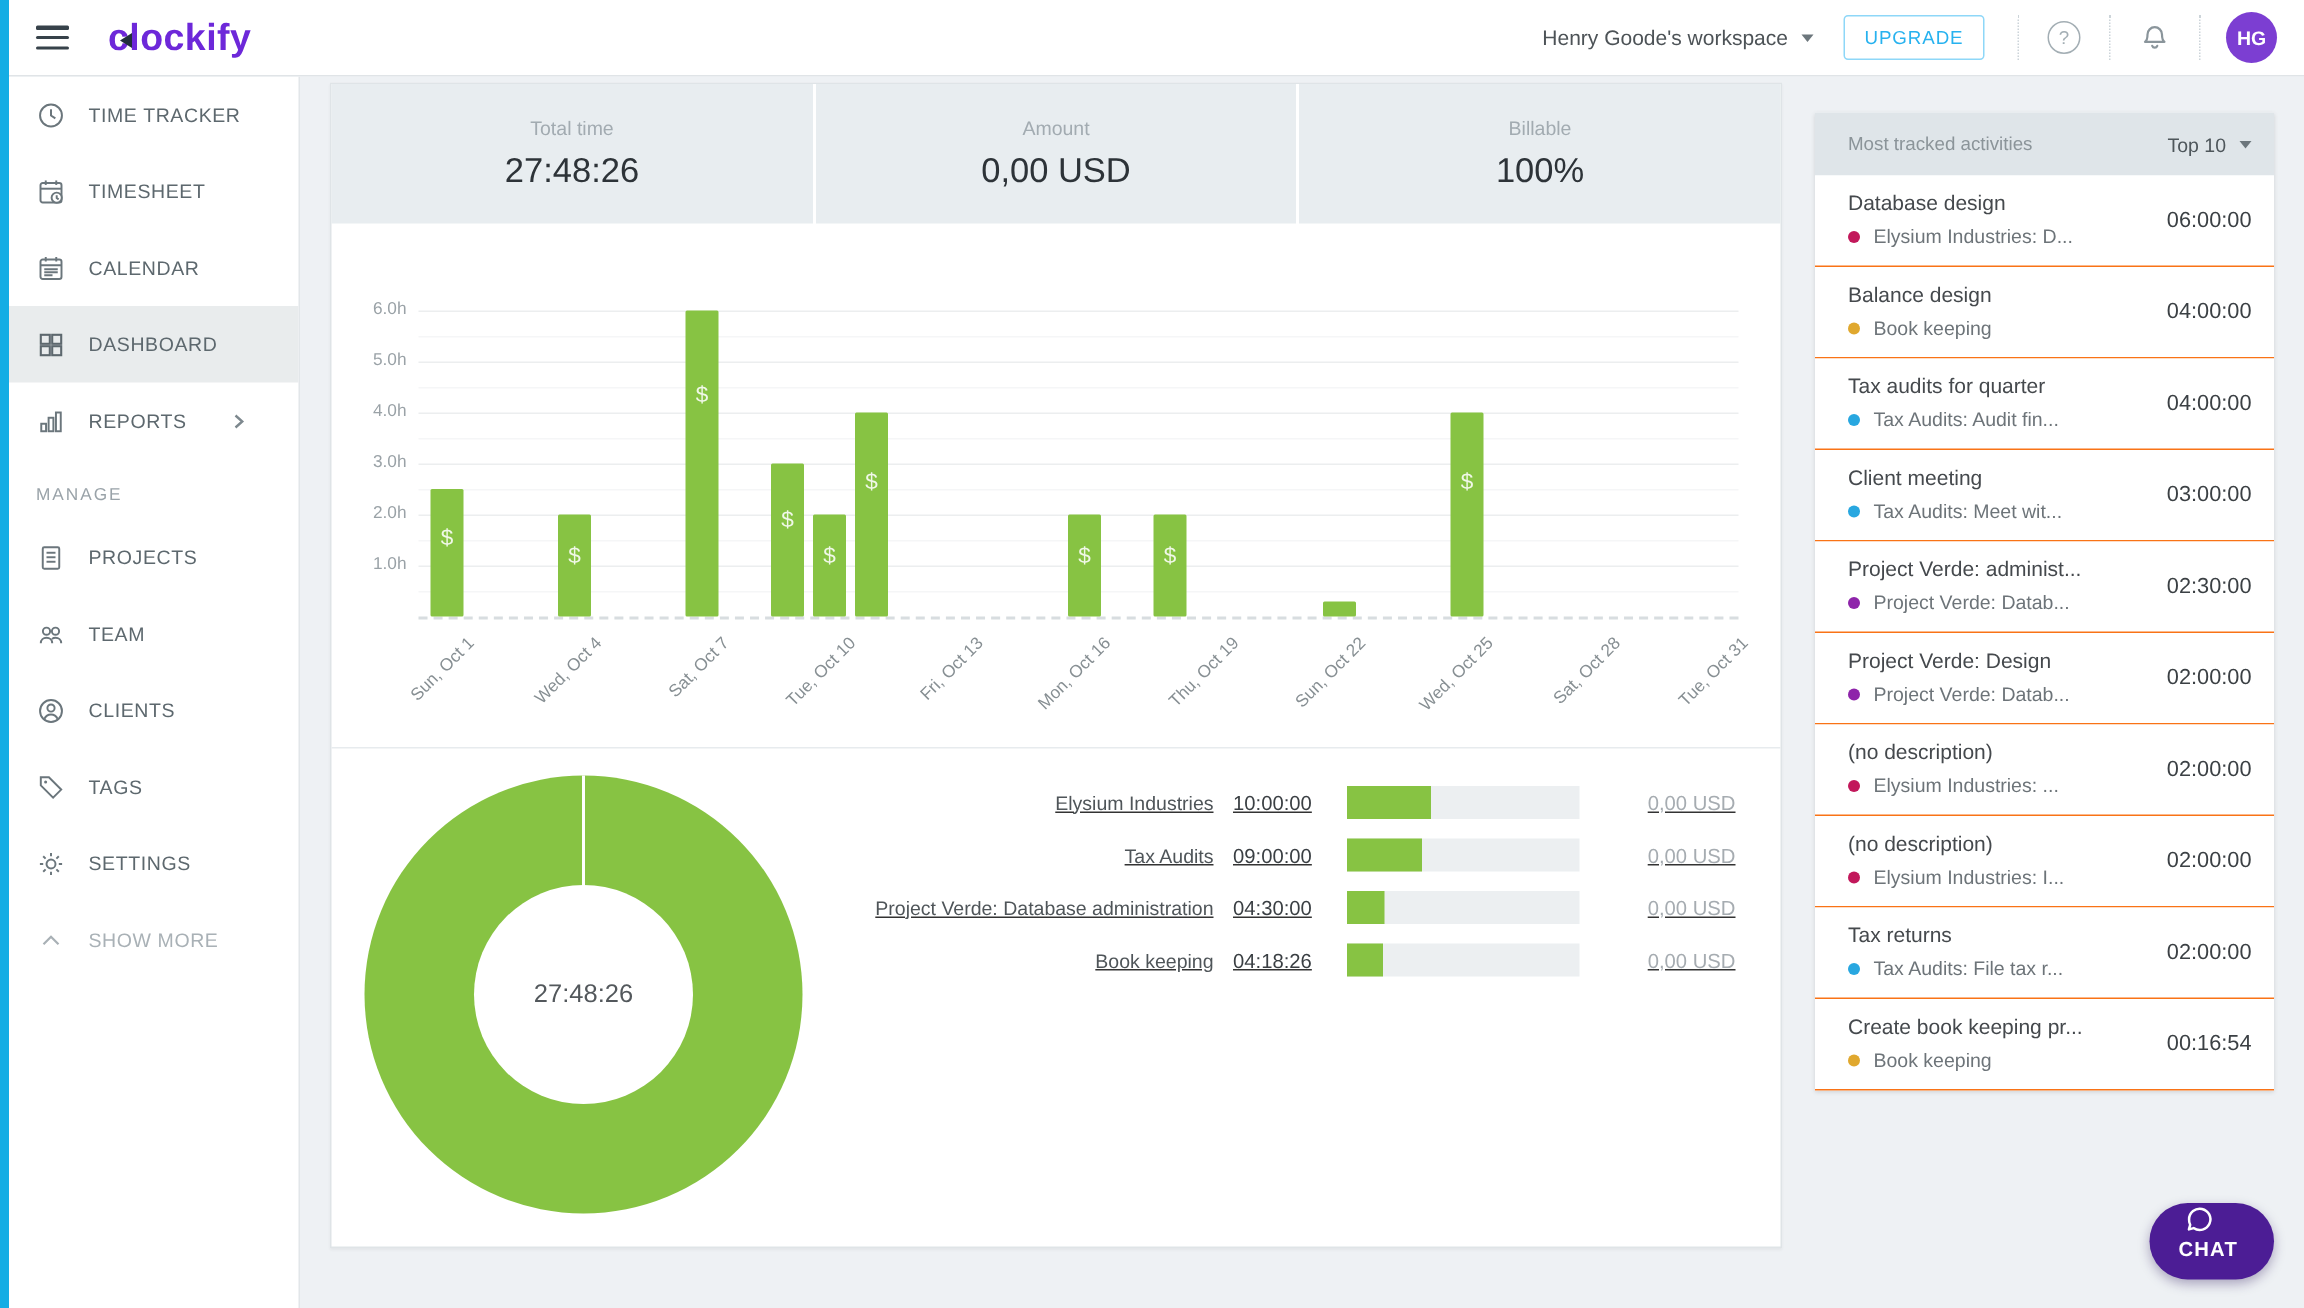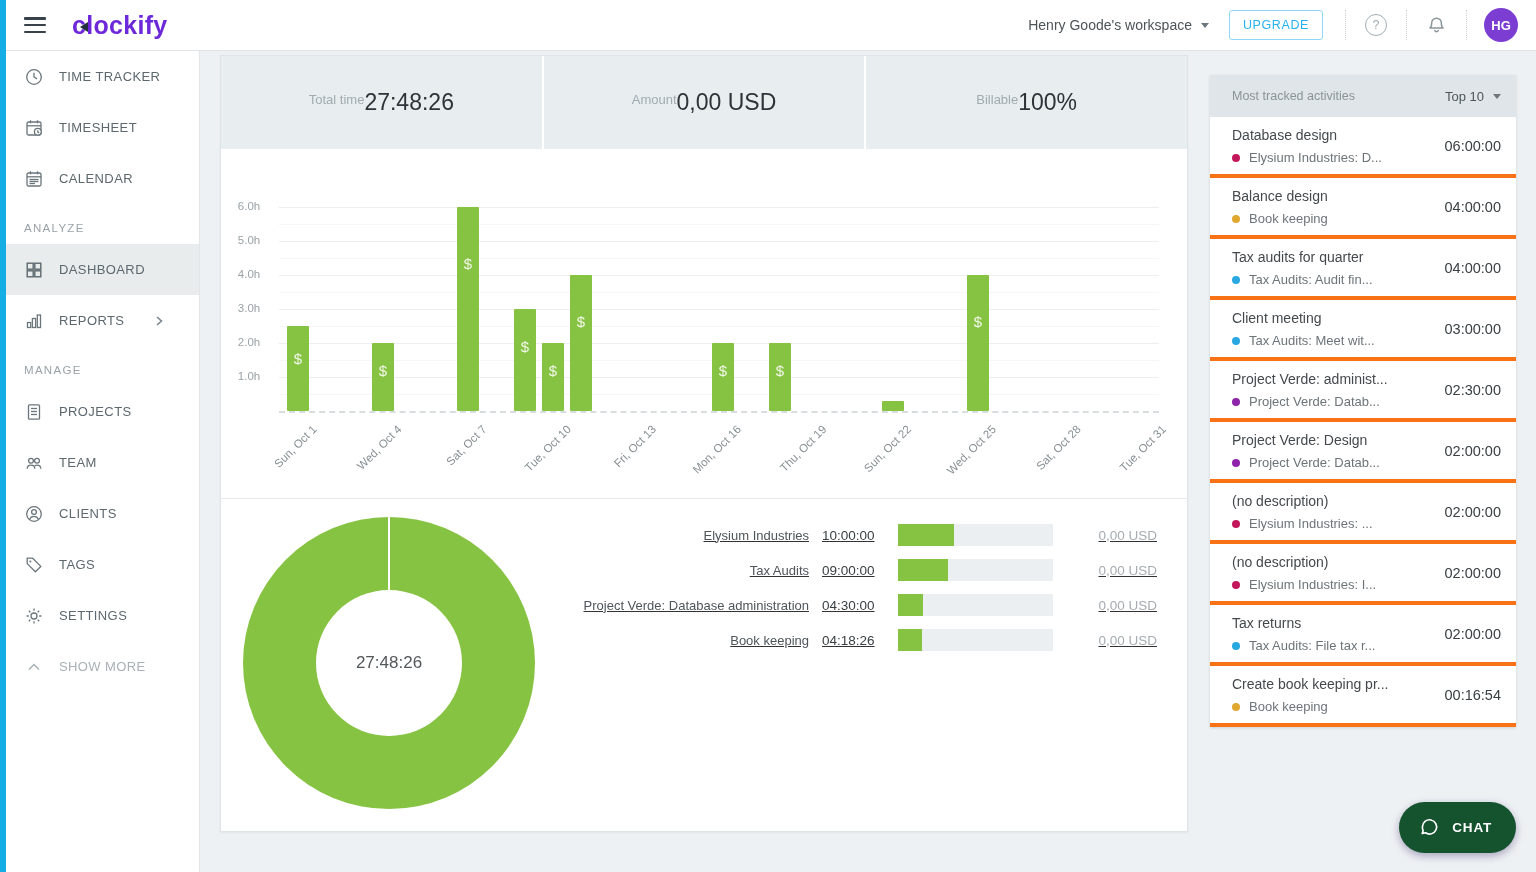--- a/index.html
+++ b/index.html
@@ -34,29 +34,29 @@
   .side-item { height:51px; display:flex; align-items:center; padding-left:24px; font-size:13px; letter-spacing:.4px; color:#5d686e; cursor:pointer; position:relative; }
   .side-item.active { background:#e9eced; }
   .side-item svg { margin-right:15px; flex:none; }
   .side-item .chev-right { position:absolute; right:18px; }
   .side-section { height:40px; display:flex; align-items:flex-end; padding:0 0 10px 24px; font-size:11.5px; letter-spacing:1.3px; color:#9aa3a9; }
   .side-more { color:#a9b1b6; }
 
   
   .card { position:absolute; left:220px; top:55px; width:968px; height:777px; background:#fff; border:1px solid #dfe4e7; box-shadow:0 1px 2px rgba(0,0,0,.05); }
   .summary { position:absolute; top:0; left:0; right:0; height:93px; display:flex; gap:2px; }
-  .summary-cell { flex:1; background:#e8edf0; display:flex; flex-direction:row; align-items:center; justify-content:center;text-align:center; }
+  .summary-cell { flex:1; background:#e8edf0; display:flex; flex-direction:column; align-items:center; justify-content:center;text-align:center; }
   .summary-label { font-size:13px; color:#a2abb1; margin-bottom:7px; }
   .summary-value { font-size:23px; color:#2d3338; }
 
   
   .bar-chart { position:absolute; top:93px; left:0; right:0; height:349px; }
   .gridline { position:absolute; left:58px; right:28px; height:1px; background:#eceeef; }
   .gridline.minor { background:#f5f6f7; }
-  .ylabel { position:absolute; left:6px; width:44px; text-align:center; font-size:11.5px; color:#9aa2a7; }
+  .ylabel { position:absolute; left:6px; width:44px; text-align:right; font-size:11.5px; color:#9aa2a7; }
   .baseline { position:absolute; left:58px; right:28px; top:262px; border-top:2px dashed #d8dde0; }
   .bar { position:absolute; width:22px; background:#87c343; border-radius:1px; cursor:pointer; }
   .bar .dollar { position:absolute; left:0; right:0; text-align:center; color:rgba(255,255,255,.88); font-size:15px; }
   .xtick { position:absolute; top:274px; transform:rotate(-45deg); transform-origin:top right; font-size:11.5px; color:#878f93; white-space:nowrap; }
 
   
   .section-divider { position:absolute; top:442px; left:0; right:0; border-top:1px solid #e7ebee; }
   .donut { position:absolute; left:22px; top:461px; width:292px; height:292px; border-radius:50%; background:#87c343; }
   .donut-gap { position:absolute; left:167px; top:461px; width:2px; height:76px; background:#fff; }
   .donut-hole { position:absolute; left:95px; top:534px; width:146px; height:146px; border-radius:50%; background:#fff; display:flex; align-items:center; justify-content:center; font-size:17px; color:#53585c; }
@@ -66,28 +66,28 @@
   .legend-time { width:64px; font-size:13.5px; color:#3a3f43; }
   .legend-track { width:155px; height:22px; margin-left:12px; background:#eceff1; position:relative; }
   .legend-fill { position:absolute; left:0; top:0; bottom:0; background:#87c343; }
   .legend-amount { width:104px; text-align:right; font-size:13.5px; color:#a6acb1; }
 
   
   .panel { position:absolute; left:1210px; top:55px; width:306px; background:#fff; box-shadow:0 1px 3px rgba(0,0,0,.13);margin-top:20px; }
   .panel-header { height:42px; background:#dfe5e9; display:flex; align-items:center; padding:0 15px 0 22px; }
   .panel-title { flex:1; font-size:12.5px; color:#8b9499; }
   .panel-filter { display:flex; align-items:center; font-size:13px; color:#4e565b; cursor:pointer; }
-  .panel-item { height:61px; border-bottom:4px solid #f97316; position:relative; padding-left:22px; cursor:pointer; background:#fff; }
+  .panel-item { height:61px; border-bottom:1px solid #f97316; position:relative; padding-left:22px; cursor:pointer; background:#fff; }
   .pi-title { position:absolute; top:10px; font-size:14px; color:#45494d; white-space:nowrap; }
   .pi-sub { position:absolute; top:33px; display:flex; align-items:center; font-size:13px; color:#6d7479; white-space:nowrap; }
   .pi-dot { width:8px; height:8px; border-radius:50%; margin-right:9px; flex:none; }
   .pi-time { position:absolute; right:15px; top:50%; transform:translateY(-50%); font-size:14.5px; color:#3b4044; }
 
   
-  .chat-btn { position:absolute; right:20px; bottom:19px; height:51px; padding:0 24px 0 19px; border-radius:27px; background:#14532d; color:#fff; display:flex; align-items:center; font-size:13.5px; font-weight:700; letter-spacing:.8px; cursor:pointer; box-shadow:0 3px 8px rgba(40,20,90,.35); z-index:25; }
+  .chat-btn { position:absolute; right:20px; bottom:19px; height:51px; padding:0 24px 0 19px; border-radius:27px; background:#4c1d95; color:#fff; display:flex; align-items:center; font-size:13.5px; font-weight:700; letter-spacing:.8px; cursor:pointer; box-shadow:0 3px 8px rgba(40,20,90,.35); z-index:25;flex-direction:column; }
   .chat-btn svg { margin-right:11px; }
 </style>
 </head>
 <body>
 
 <div class="blue-strip"></div>
 
 <div class="topbar">
   <div class="hamburger">
       <span></span>
@@ -139,21 +139,20 @@
       <rect x="3" y="4" width="14" height="13" rx="1.5"></rect>
         <line x1="3" y1="7.8" x2="17" y2="7.8"></line>
       <line x1="6.5" y1="2.3" x2="6.5" y2="5.3"></line>
         <line x1="13.5" y1="2.3" x2="13.5" y2="5.3"></line>
       <line x1="5.5" y1="10.5" x2="14.5" y2="10.5"></line>
         <line x1="5.5" y1="12.5" x2="14.5" y2="12.5"></line>
         <line x1="5.5" y1="14.5" x2="11" y2="14.5"></line>
     </svg>
     <span>CALENDAR</span>
   </div>
-  <div class="side-section">ANALYZE</div>
   <div class="side-item active">
     <svg width="20" height="20" viewBox="0 0 20 20" fill="none" stroke="#5d686e" stroke-width="1.4">
       <rect x="3.2" y="3.2" width="6" height="6"></rect>
         <rect x="10.8" y="3.2" width="6" height="6"></rect>
       <rect x="3.2" y="10.8" width="6" height="6"></rect>
         <rect x="10.8" y="10.8" width="6" height="6"></rect>
     </svg>
     <span>DASHBOARD</span>
   </div>
   <div class="side-item">

